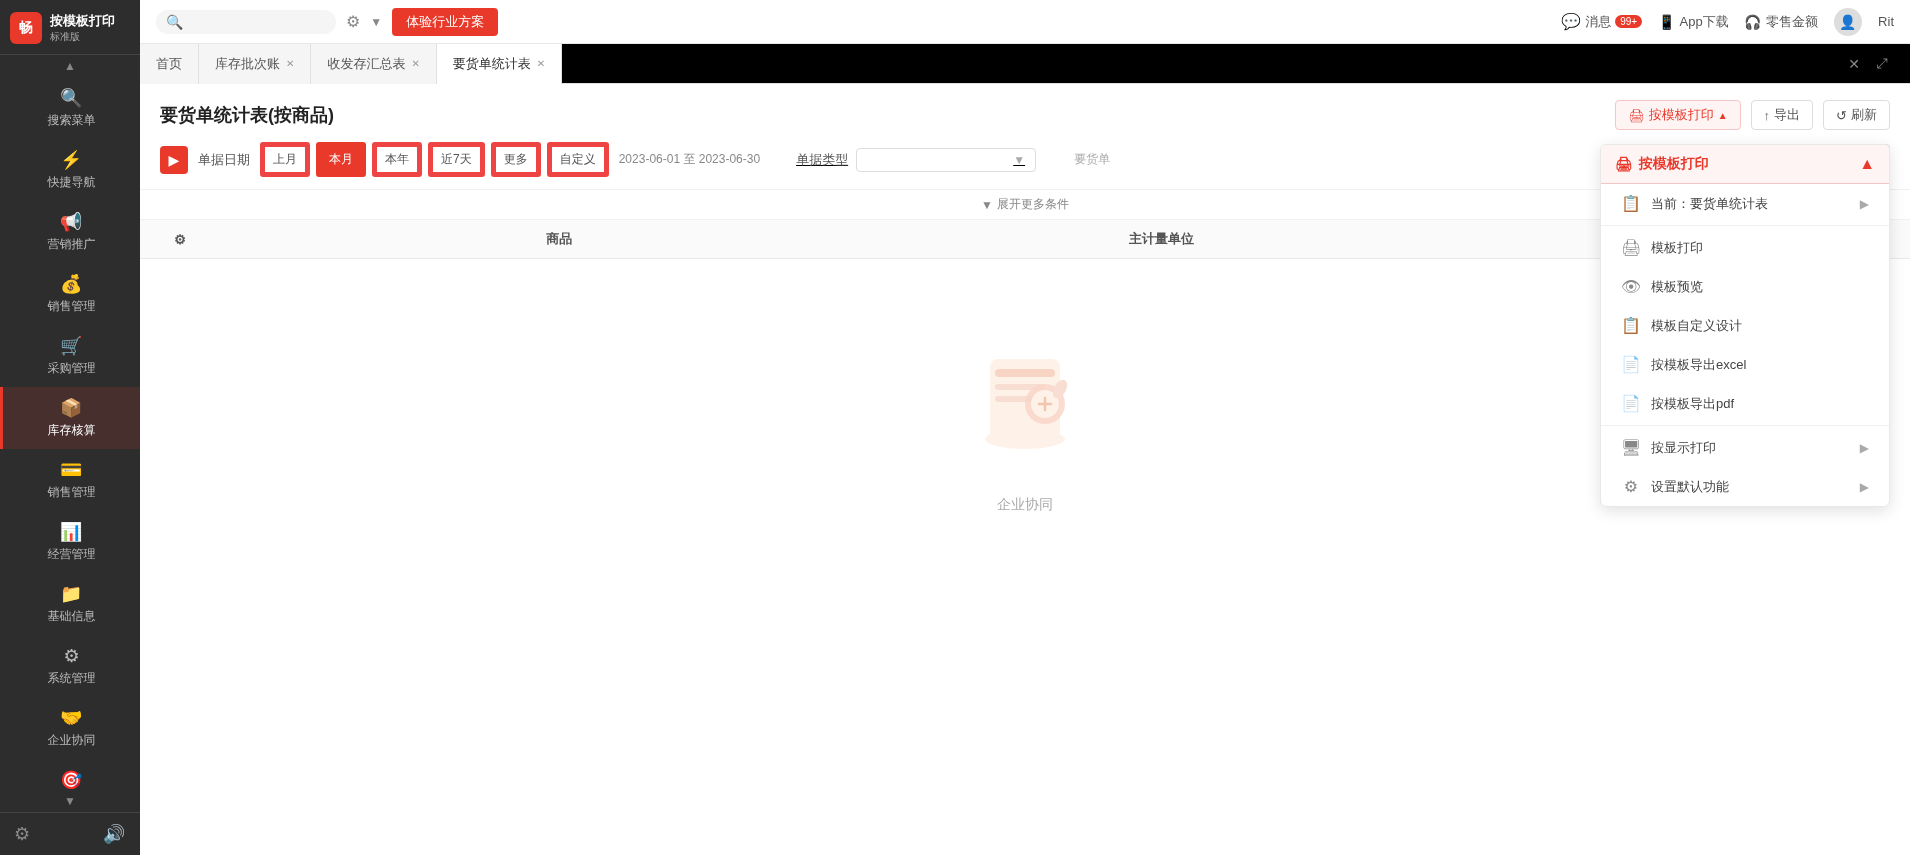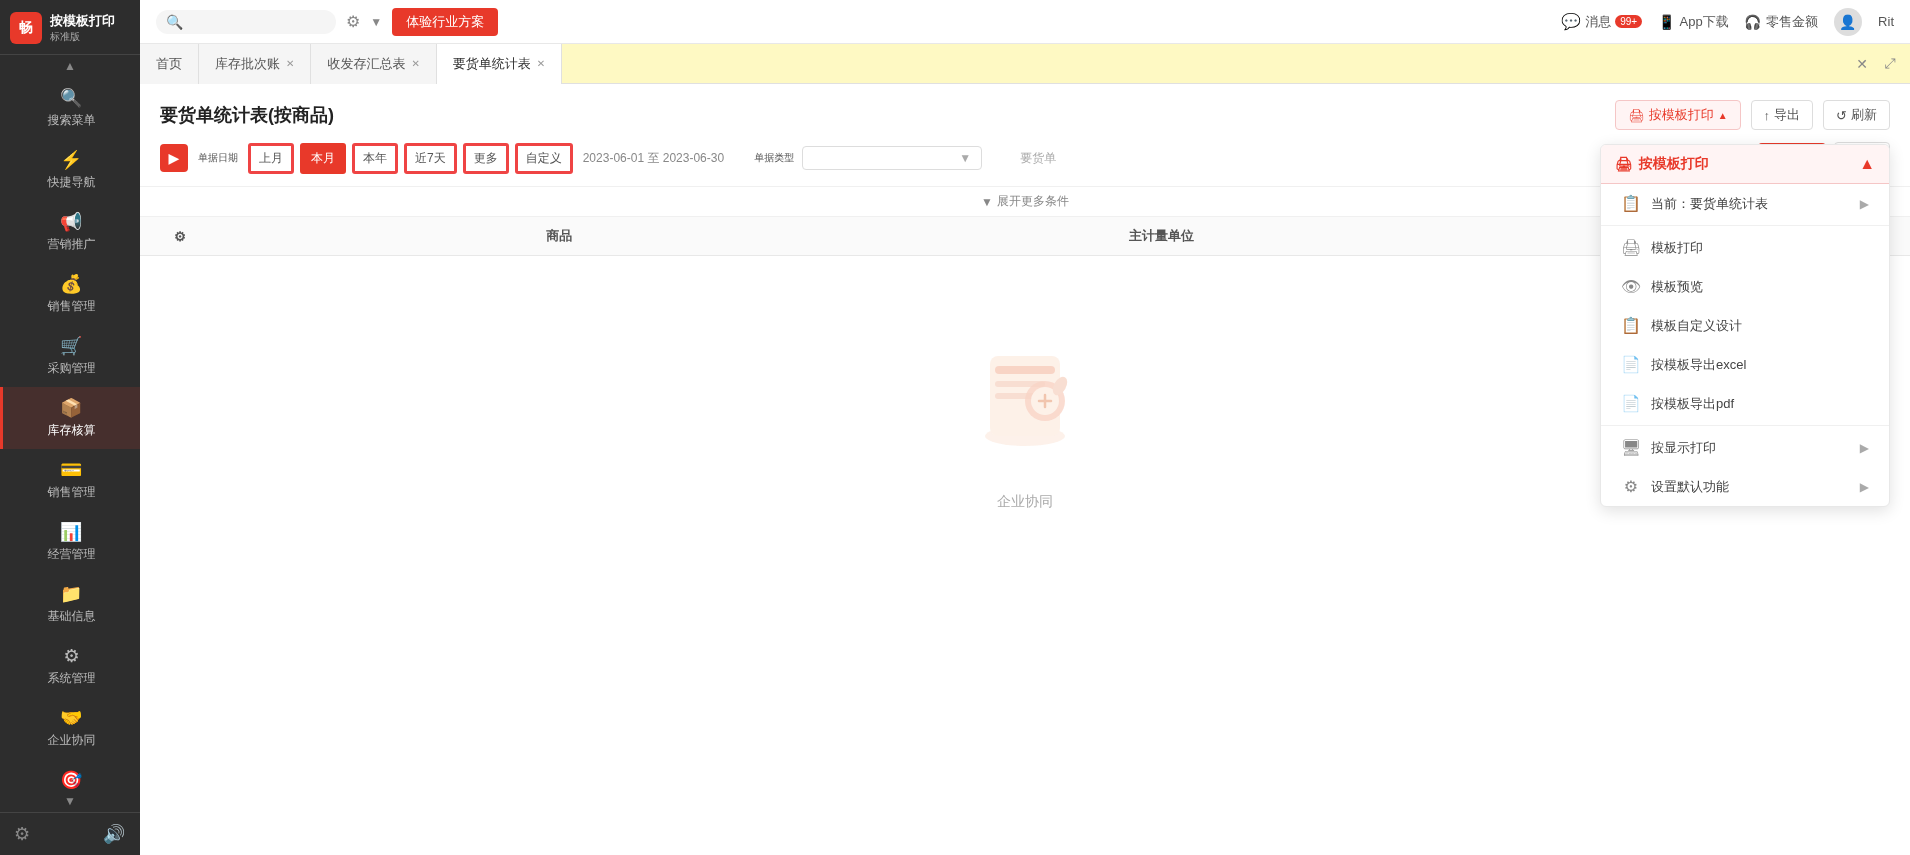--- a/index.html
+++ b/index.html
@@ -76,22 +76,22 @@
     .topbar-app { display: flex; align-items: center; gap: 4px; cursor: pointer; font-size: 13px; color: #555; }
     .topbar-service { display: flex; align-items: center; gap: 4px; cursor: pointer; font-size: 13px; color: #555; }
     .topbar-avatar {
       width: 28px; height: 28px; border-radius: 50%; background: #ddd;
       display: flex; align-items: center; justify-content: center; cursor: pointer;
     }
     .topbar-username { font-size: 13px; color: #555; cursor: pointer; }
 
     
     .tabbar {
-      height: 40px; background: #fef9c3; display: flex; align-items: center;
-      padding: 0 0 0 0; border-bottom: 1px solid #e0e0e0; gap: 0;
+      height: 40px; background: #000000; display: flex; align-items: center;
+      padding: 0 8px 0 0; border-bottom: 1px solid #e0e0e0; gap: 0;
       position: relative;
     }
     .tab {
       height: 40px; display: flex; align-items: center; padding: 0 16px; gap: 6px;
       font-size: 13px; cursor: pointer; color: #555; background: #f5f5f5;
       border-right: 1px solid #e0e0e0; white-space: nowrap;
     }
     .tab.active { background: #fff; color: #333; font-weight: 500; }
     .tab-close-btn { background: none; border: none; cursor: pointer; font-size: 10px; color: #999; }
     .tab-window-btns {
@@ -124,28 +124,28 @@
     
     .filter-bar {
       padding: 12px 20px; display: flex; align-items: center; flex-wrap: wrap; gap: 10px;
       background: #fff; border-bottom: 1px solid #f0f0f0;
     }
     .filter-expand-btn {
       width: 28px; height: 28px; background: #e8392a; border-radius: 4px;
       display: flex; align-items: center; justify-content: center; cursor: pointer; color: white; font-size: 14px;
     }
     .filter-date-group { display: flex; align-items: center; gap: 6px; }
-    .filter-label { font-size: 10px; color: #555; white-space: nowrap; }
+    .filter-label { font-size: 13px; color: #555; white-space: nowrap; }
     .date-btn {
-      padding: 4px 8px; font-size: 12px; border: 3px solid #ef4444;
+      padding: 4px 8px; font-size: 12px; border: 5px solid #ef4444;
       border-radius: 3px; cursor: pointer; background: #fff; color: #555;
     }
     .date-btn.active { background: #e8392a; color: white; border-color: #e8392a; }
     .date-range { font-size: 12px; color: #888; margin-left: 4px; }
-    .filter-type-group { display: flex; align-items: center; gap: 8px; margin-left: 20px; }
+    .filter-type-group { display: flex; align-items: center; gap: 8px; margin-left: 26px; text-decoration: underline; }
     .filter-select {
       display: flex; align-items: center; gap: 6px; border: 1px solid #ddd;
       border-radius: 4px; padding: 4px 10px; min-width: 180px; cursor: pointer; font-size: 13px; color: #555;
     }
     .filter-yaohuodan-group { display: flex; align-items: center; gap: 6px; margin-left: 28px; }
 
     
     .expand-bar {
       display: flex; align-items: center; justify-content: center;
       padding: 6px; border-bottom: 1px solid #f0f0f0; cursor: pointer; font-size: 12px; color: #888;

